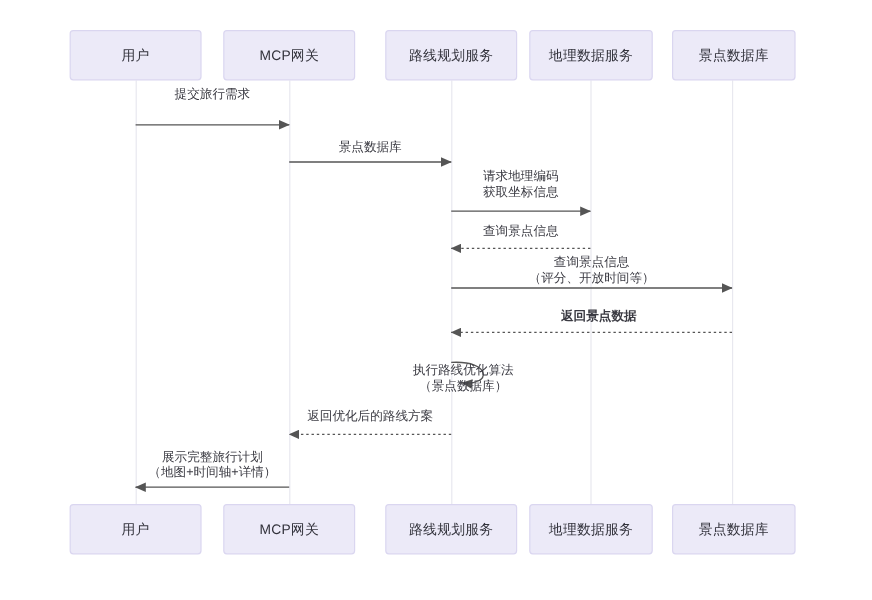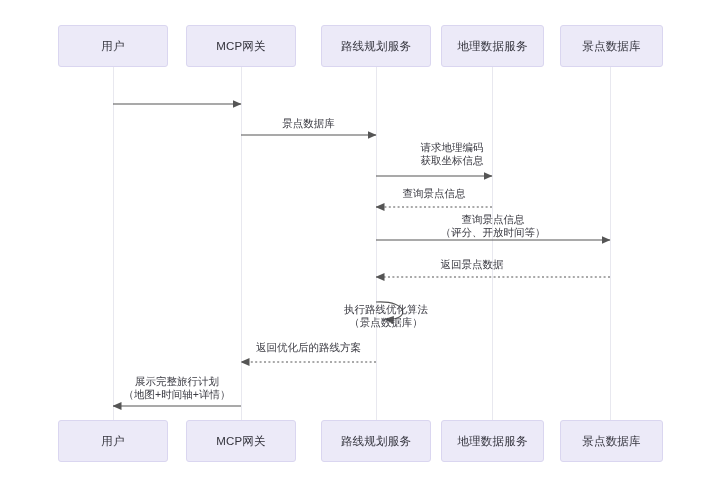--- a/index.html
+++ b/index.html
@@ -109,36 +109,37 @@
         <line x1="376" y1="240" x2="610" y2="240" stroke="#555555" stroke-width="1.1" marker-end="url(#arrowhead-right)"></line>
         <line x1="610" y1="277" x2="376" y2="277" stroke="#555555" stroke-width="1" stroke-dasharray="2,2.4" marker-end="url(#arrowhead-left)"></line>
         <path d="M376,302 C410,300 410,322 385,319" fill="none" stroke="#555555" stroke-width="1.1" marker-end="url(#arrowhead-left)"></path>
         <line x1="376" y1="362" x2="241" y2="362" stroke="#555555" stroke-width="1" stroke-dasharray="2,2.4" marker-end="url(#arrowhead-left)"></line>
         <line x1="241" y1="406" x2="113" y2="406" stroke="#555555" stroke-width="1.1" marker-end="url(#arrowhead-left)"></line>
       </g>
   </svg>
 
   <div id="message-labels">
       <div class="msg-label" style="left: 177px; top: 73px;">
+        <div>提交旅行需求</div>
       </div>
       <div class="msg-label" style="left: 308.5px; top: 117px;">
         <div>景点数据库</div>
       </div>
-      <div class="msg-label" style="left: 452px; top: 141px;">
+      <div class="msg-label" style="left: 434px; top: 141px;">
         <div>请求地理编码</div>
         <div>获取坐标信息</div>
       </div>
       <div class="msg-label" style="left: 434px; top: 187px;">
         <div>查询景点信息</div>
       </div>
       <div class="msg-label" style="left: 493px; top: 213px;">
         <div>查询景点信息</div>
         <div>（评分、开放时间等）</div>
       </div>
-      <div class="msg-label" style="left: 472px; top: 258px;">
+      <div class="msg-label" style="left: 499px; top: 258px; font-weight: bold;">
         <div>返回景点数据</div>
       </div>
       <div class="msg-label" style="left: 386px; top: 303px;">
         <div>执行路线优化算法</div>
         <div>（景点数据库）</div>
       </div>
       <div class="msg-label" style="left: 308.5px; top: 341px;">
         <div>返回优化后的路线方案</div>
       </div>
       <div class="msg-label" style="left: 177px; top: 375px;">

